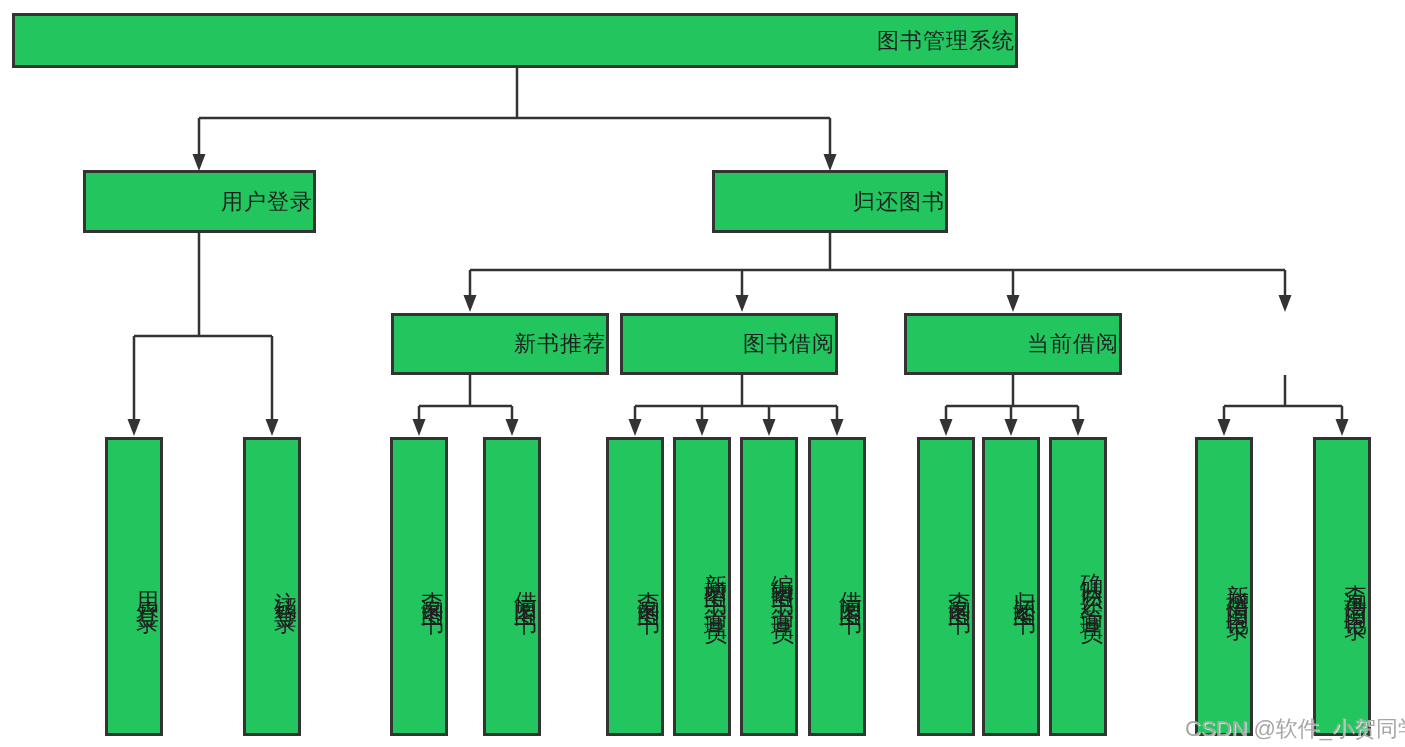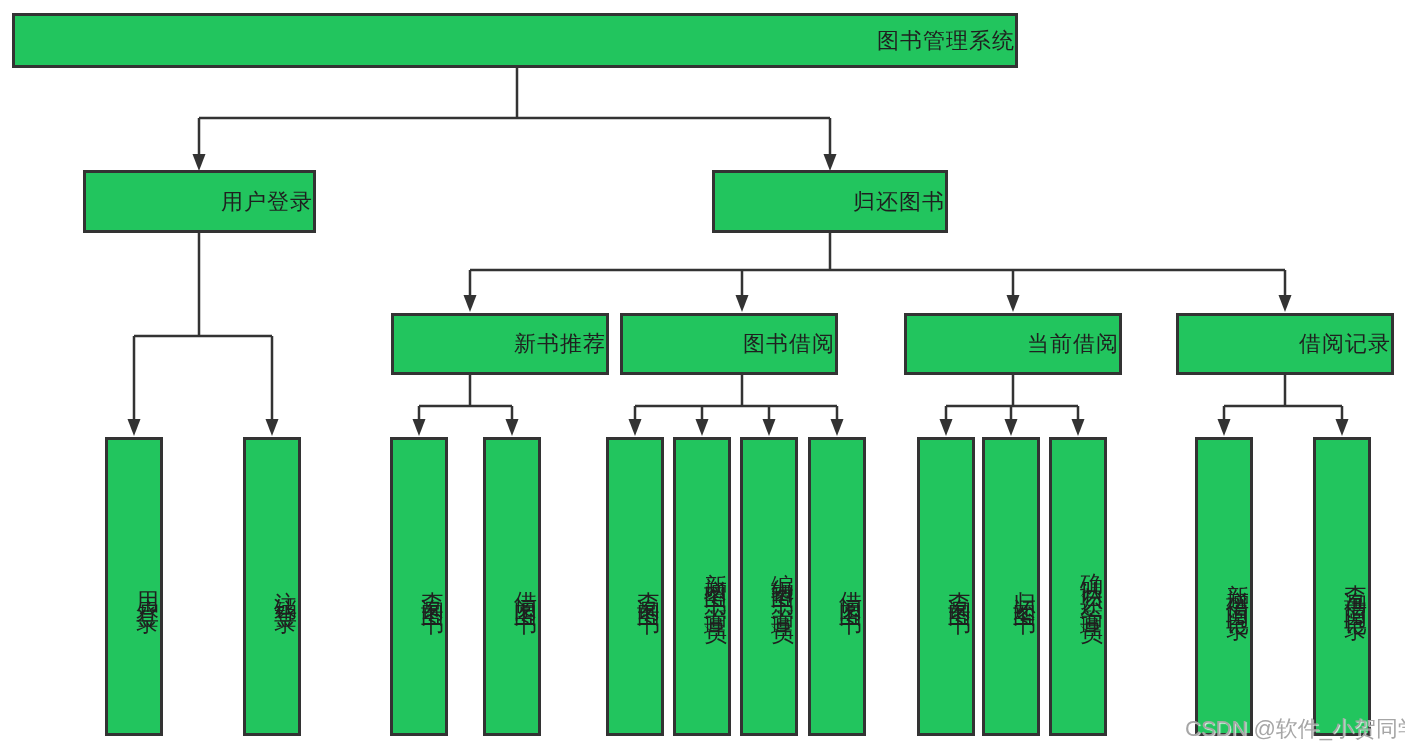--- a/index.html
+++ b/index.html
@@ -148,23 +148,20 @@
 
   <div class="box n-l3 n-recommend">
     <span class="hlabel">新书推荐</span>
   </div>
   <div class="box n-l3 n-borrowing">
     <span class="hlabel">图书借阅</span>
   </div>
   <div class="box n-l3 n-current">
     <span class="hlabel">当前借阅</span>
   </div>
-  <div class="box n-l3 n-records">
-    <span class="hlabel">借阅记录</span>
-  </div>
 
   <div class="box leaf lf-login">
     <span class="vlabel">用户登录</span>
   </div>
   <div class="box leaf lf-logout">
     <span class="vlabel">注销登录</span>
   </div>
 
   <div class="box leaf lf-nb-q">
     <span class="vlabel">查询图书</span>

